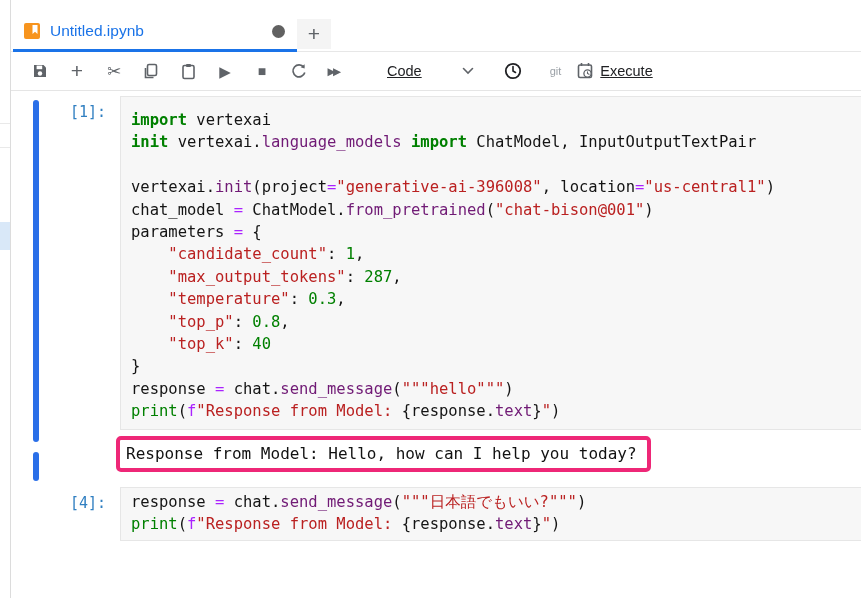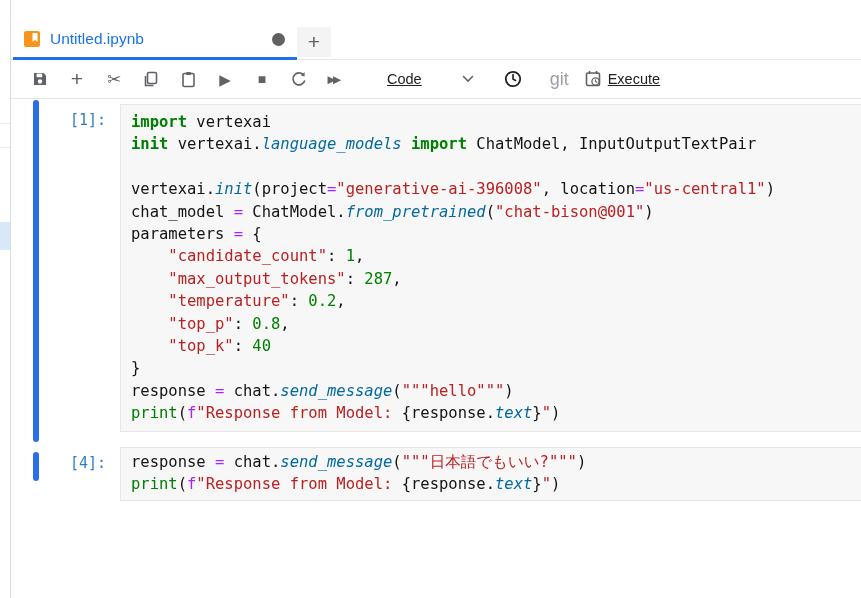--- a/index.html
+++ b/index.html
@@ -5,21 +5,21 @@
   html,body{margin:0;padding:0;background:#fff;}
   #app{position:relative;width:861px;height:598px;overflow:hidden;background:#fff;
        font-family:"Liberation Sans","DejaVu Sans",sans-serif;-webkit-font-smoothing:antialiased;}
 
   
   .rail{position:absolute;left:0;top:0;width:10px;height:598px;background:#fff;border-right:1px solid #dcdcdc;z-index:5;}
   .rail-sep{position:absolute;left:0;width:10px;height:1px;background:#e9e9e9;}
   .rail-hl{position:absolute;left:0;width:10px;background:#d9e8f8;}
 
   
-  .main{margin-left:11px;margin-top:8px;}
+  .main{margin-left:11px;}
 
   
   .tabbar{height:52px;box-sizing:border-box;border-bottom:1px solid #e7e7e7;display:flex;align-items:flex-end;background:#fff;}
   .tab{position:relative;margin-left:2px;width:284px;height:40px;box-sizing:border-box;display:flex;align-items:center;padding:0 12px 0 10px;background:#fff;cursor:pointer;}
   .tab::after{content:"";position:absolute;left:0;right:0;bottom:-1px;height:3.5px;background:#1a73e8;}
   .tab-title{color:#1a73e8;font-size:15.5px;margin-left:9px;white-space:nowrap;}
   .dirty-dot{margin-left:auto;width:13px;height:13px;border-radius:50%;background:#616161;}
   .newtab{width:34px;height:30px;margin-bottom:2px;background:#f4f4f4;display:flex;align-items:center;justify-content:center;color:#5f6368;font-size:21px;font-weight:300;cursor:pointer;}
 
   
@@ -27,34 +27,34 @@
   .tb-btn{width:18px;height:22px;margin-right:19px;display:flex;align-items:center;justify-content:center;cursor:pointer;color:#5f6368;}
   .g-play{font-size:15px;line-height:1;}
   .g-stop{font-size:14px;line-height:1;}
   .g-plus{font-size:21px;font-weight:300;line-height:1;margin-top:-2px;}
   .g-cut{font-size:17px;line-height:1;}
   .g-ffwd{font-size:10.5px;letter-spacing:-2.5px;line-height:1;white-space:nowrap;margin-left:-3px;}
   .tb-label{font-size:14.5px;color:#202124;text-decoration:underline;}
   .cellType{margin-left:26px;cursor:pointer;}
   .chev{margin-left:40px;cursor:pointer;display:flex;align-items:center;}
   .clock{margin-left:30px;display:flex;align-items:center;cursor:pointer;}
-  .gitlab{margin-left:28px;color:#9aa0a6;font-size:18px;}
+  .gitlab{margin-left:28px;color:#9aa0a6;font-size:11px;}
   .exec{margin-left:16px;display:flex;align-items:center;cursor:pointer;justify-content:flex-end;}
   .exec .tb-label{margin-left:6px;}
 
   
   .nb{padding-top:5px;}
   .cellrow{display:flex;}
   .prompt{flex:0 0 109px;box-sizing:border-box;text-align:right;padding:7px 14px 0 0;
           font:15px "DejaVu Sans Mono","Liberation Mono",monospace;color:#307fc1;white-space:nowrap;}
-  .input{flex:1;min-width:0;background:#f7f7f7;border:1px solid #e6e6e6;border-right:none;padding:6px 0 6px 10px;cursor:text;}
+  .input{flex:1;min-width:0;background:#f7f7f7;border:1px solid #e6e6e6;border-right:none;padding:12px 0 6px 10px;cursor:text;}
   .code-line{font:15.5px/22.4px "DejaVu Sans Mono","Liberation Mono",monospace;white-space:pre;color:#141414;}
   .tok-k{color:#008000;font-weight:bold;}
   .tok-b{color:#008000;}
-  .tok-d{color:#0369a1;font-style:italic;}
+  .tok-d{color:#701a75;}
   .tok-o{color:#aa22ff;}
   .tok-f{color:#aa22ff;}
   .tok-s{color:#ba2121;}
   .tok-n{color:#008000;}
   .tok-p{color:#141414;}
 
   .outrow{display:flex;}
   .outspacer{flex:0 0 109px;}
   .outbox{display:inline-block;margin-top:6px;margin-left:-4px;border:4px solid #ee2777;border-radius:5px;
           padding:3px 10px 4px 6px;background:#fff;
@@ -170,27 +170,35 @@
         <div class="input">
           <div class="code-lines">
               <div class="code-line"><span class="tok-k">import</span><span class="tok-p"> vertexai</span></div>
               <div class="code-line"><span class="tok-k">init</span><span class="tok-p"> vertexai.</span><span class="tok-d">language_models</span><span class="tok-p"> </span><span class="tok-k">import</span><span class="tok-p"> ChatModel, InputOutputTextPair</span></div>
               <div class="code-line">&nbsp;</div>
               <div class="code-line"><span class="tok-p">vertexai.</span><span class="tok-d">init</span><span class="tok-p">(project</span><span class="tok-o">=</span><span class="tok-s">"generative-ai-396008"</span><span class="tok-p">, location</span><span class="tok-o">=</span><span class="tok-s">"us-central1"</span><span class="tok-p">)</span></div>
               <div class="code-line"><span class="tok-p">chat_model </span><span class="tok-o">=</span><span class="tok-p"> ChatModel.</span><span class="tok-d">from_pretrained</span><span class="tok-p">(</span><span class="tok-s">"chat-bison@001"</span><span class="tok-p">)</span></div>
               <div class="code-line"><span class="tok-p">parameters </span><span class="tok-o">=</span><span class="tok-p"> {</span></div>
               <div class="code-line"><span class="tok-p">    </span><span class="tok-s">"candidate_count"</span><span class="tok-p">: </span><span class="tok-n">1</span><span class="tok-p">,</span></div>
               <div class="code-line"><span class="tok-p">    </span><span class="tok-s">"max_output_tokens"</span><span class="tok-p">: </span><span class="tok-n">287</span><span class="tok-p">,</span></div>
-              <div class="code-line"><span class="tok-p">    </span><span class="tok-s">"temperature"</span><span class="tok-p">: </span><span class="tok-n">0.2</span><span class="tok-p">,</span></div>
+              <div class="code-line"><span class="tok-p">    </span><span class="tok-s">"temperature"</span><span class="tok-p">: </span><span class="tok-n">0.3</span><span class="tok-p">,</span></div>
               <div class="code-line"><span class="tok-p">    </span><span class="tok-s">"top_p"</span><span class="tok-p">: </span><span class="tok-n">0.8</span><span class="tok-p">,</span></div>
               <div class="code-line"><span class="tok-p">    </span><span class="tok-s">"top_k"</span><span class="tok-p">: </span><span class="tok-n">40</span></div>
               <div class="code-line"><span class="tok-p">}</span></div>
               <div class="code-line"><span class="tok-p">response </span><span class="tok-o">=</span><span class="tok-p"> chat.</span><span class="tok-d">send_message</span><span class="tok-p">(</span><span class="tok-s">"""hello"""</span><span class="tok-p">)</span></div>
               <div class="code-line"><span class="tok-b">print</span><span class="tok-p">(</span><span class="tok-f">f</span><span class="tok-s">"Response from Model: </span><span class="tok-p">{response.</span><span class="tok-d">text</span><span class="tok-p">}</span><span class="tok-s">"</span><span class="tok-p">)</span></div>
             </div>
+        </div>
+      </div>
+      <div class="outrow">
+        <div class="outspacer"></div>
+        <div>
+          <span class="outbox">
+            <span>Response from Model: Hello, how can I help you today?</span>
+          </span>
         </div>
       </div>
 
       <div class="cellrow cell2">
         <div class="prompt">[4]:</div>
         <div class="input small">
           <div class="code-lines">
               <div class="code-line"><span class="tok-p">response </span><span class="tok-o">=</span><span class="tok-p"> chat.</span><span class="tok-d">send_message</span><span class="tok-p">(</span><span class="tok-s">"""日本語でもいい?"""</span><span class="tok-p">)</span></div>
               <div class="code-line"><span class="tok-b">print</span><span class="tok-p">(</span><span class="tok-f">f</span><span class="tok-s">"Response from Model: </span><span class="tok-p">{response.</span><span class="tok-d">text</span><span class="tok-p">}</span><span class="tok-s">"</span><span class="tok-p">)</span></div>
             </div>

